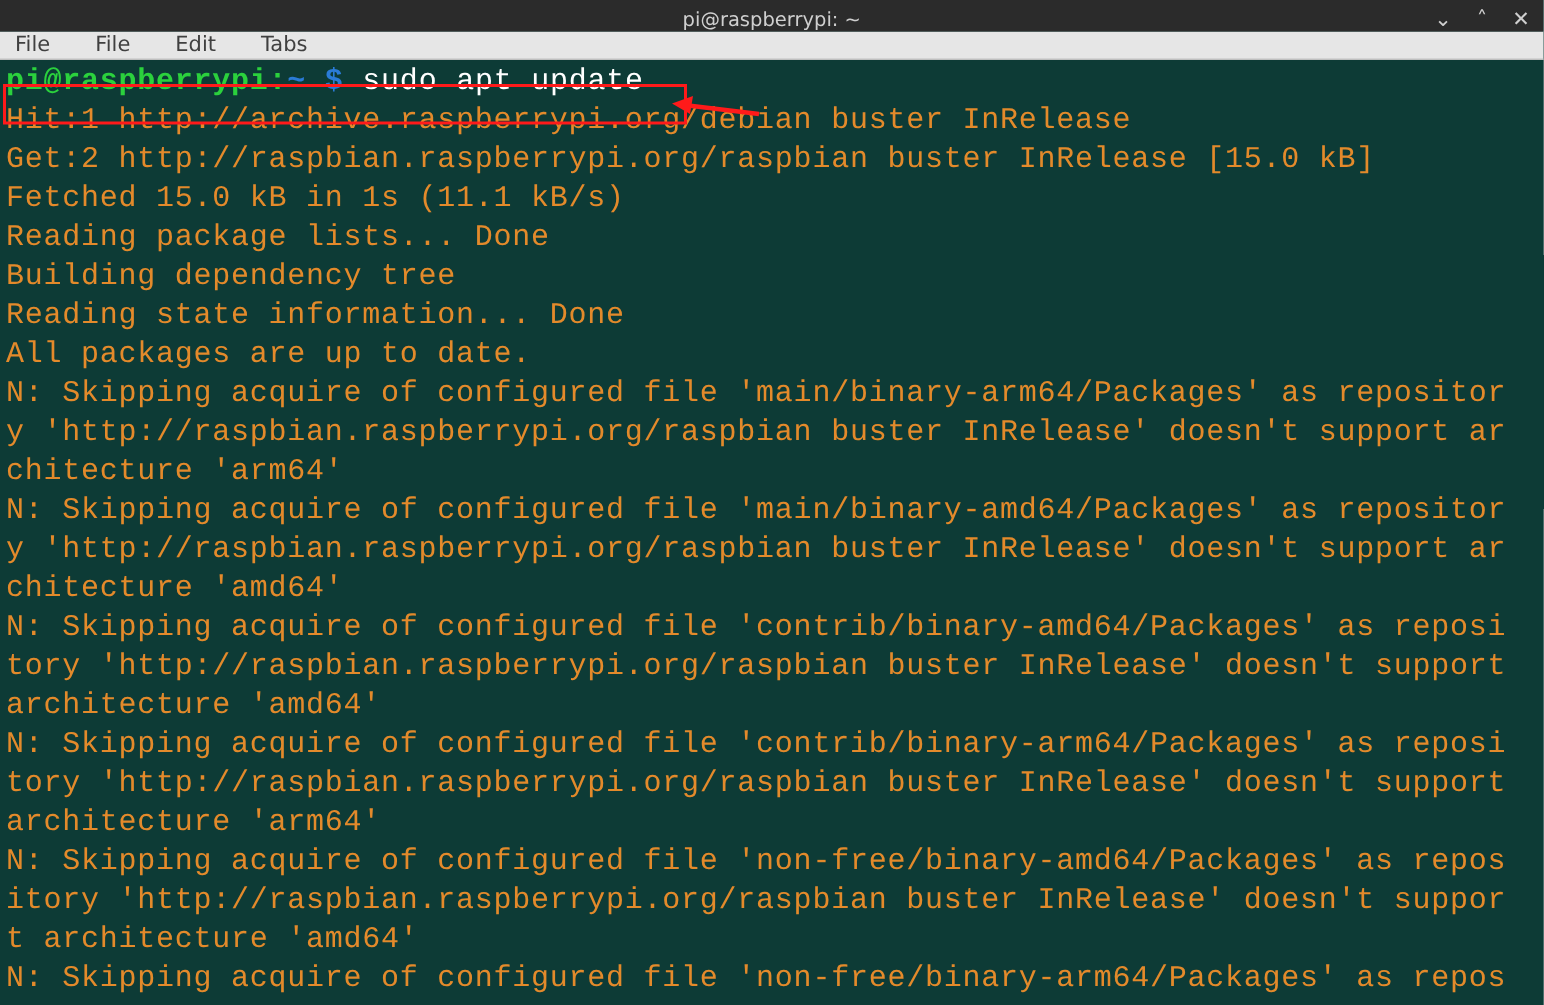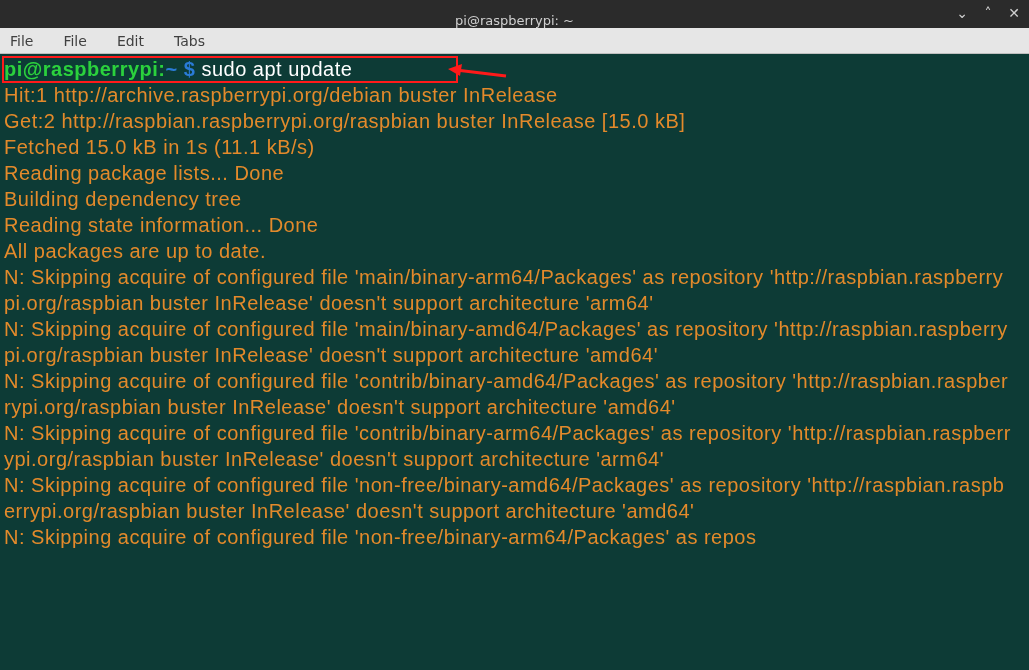--- a/index.html
+++ b/index.html
@@ -14,21 +14,21 @@
   .window-controls { position: absolute; right: 6px; top: 4px; display: flex; gap: 8px; }
   .window-controls span { width: 18px; height: 18px; display: inline-flex; align-items: center; justify-content: center; cursor: pointer; color:#cfcfcf; font-size:14px; }
   .menubar {
     height: 26px; background: #e6e6e6; color: #404040;
     display: flex; align-items: center; gap: 30px; padding: 0 10px;
     font-size: 14px; border-bottom: 1px solid #bfbfbf;
   }
   .menubar span { cursor: pointer; }
   .terminal {
     flex: 1; background: #0d3b36; color: #e38a2b;
-    font-family: Liberation Sans, sans-serif;
+    font-family: Liberation Mono, monospace;
     font-size: 20px; line-height: 26px; padding: 2px 18px 4px 4px;
     white-space: pre-wrap; word-break: break-all; letter-spacing: 0.5px;
     position: relative;
   }
   .prompt-user { color: #2bd13d; font-weight: bold; }
   .prompt-sep  { color: #2bd13d; font-weight: bold; }
   .prompt-path { color: #2a7bd6; font-weight: bold; }
   .prompt-dollar { color: #2a7bd6; font-weight: bold; }
   .cmd { color: #ffffff; }
   .out { color: #e38a2b; }

